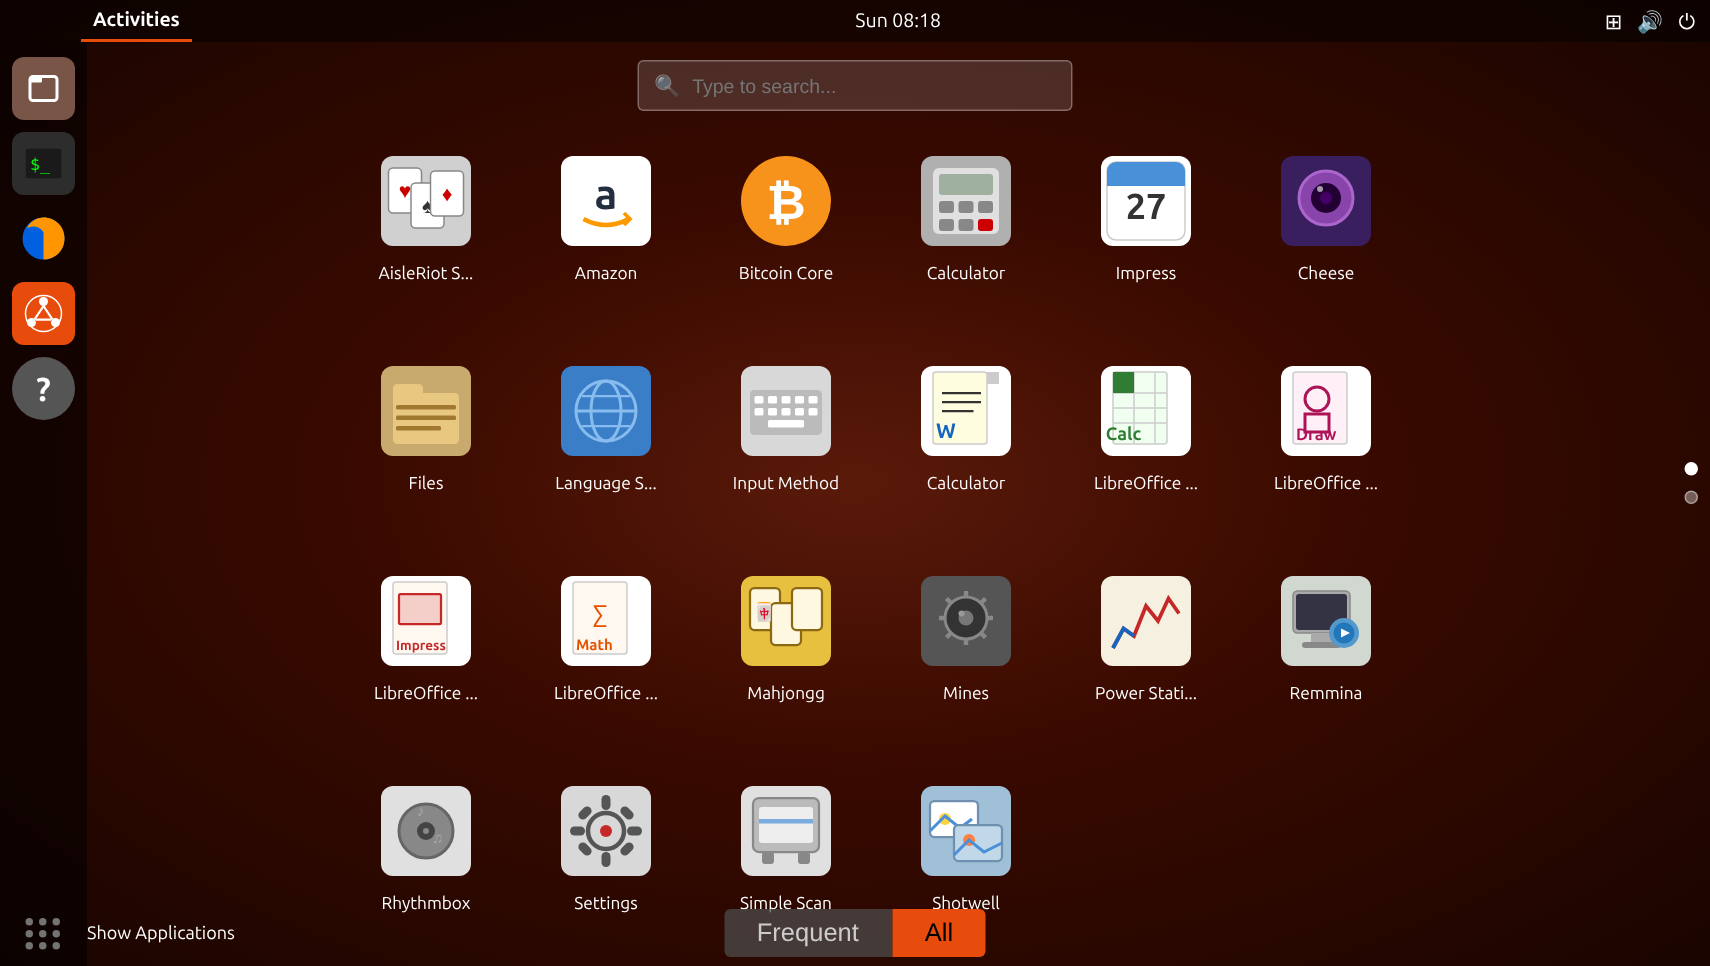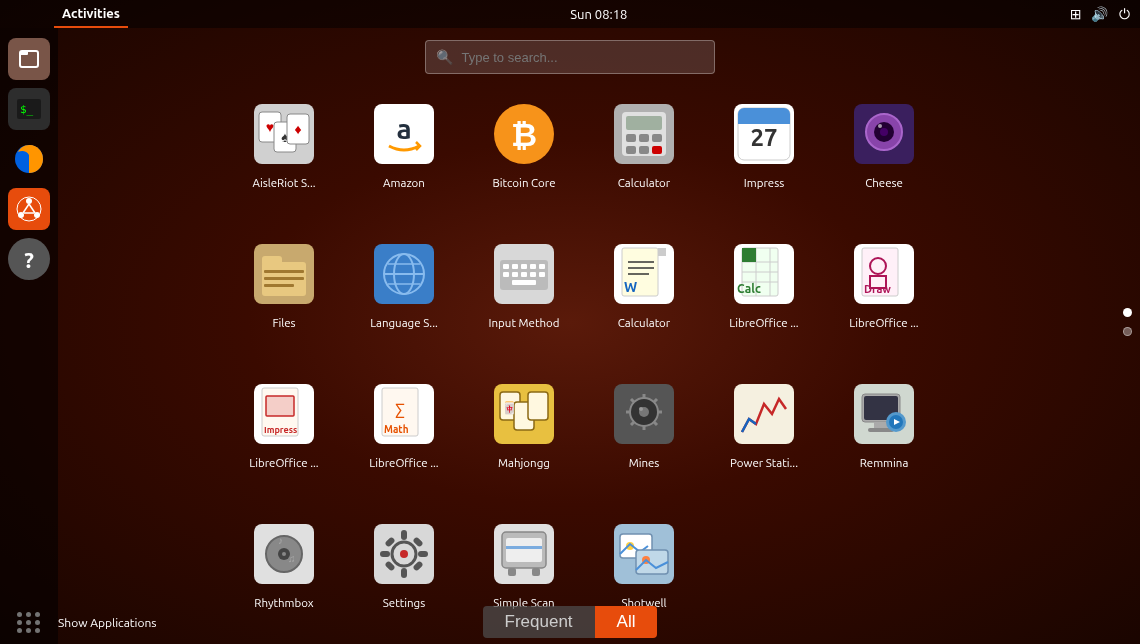--- a/index.html
+++ b/index.html
@@ -185,21 +185,21 @@
       border: none;
       outline: none;
     }
     .freq-btn.inactive {
       background: rgba(80,80,80,0.7);
       color: #ccc;
       border-radius: 4px 0 0 4px;
     }
     .freq-btn.active {
       background: #e74c0c;
-      color: #ffffff;
+      color: #000000;
       border-radius: 0 4px 4px 0;
     }
 
     
     .show-apps-btn {
       position: absolute;
       bottom: 0; left: 0;
       width: 58px;
       height: 44px;
       display: flex;

